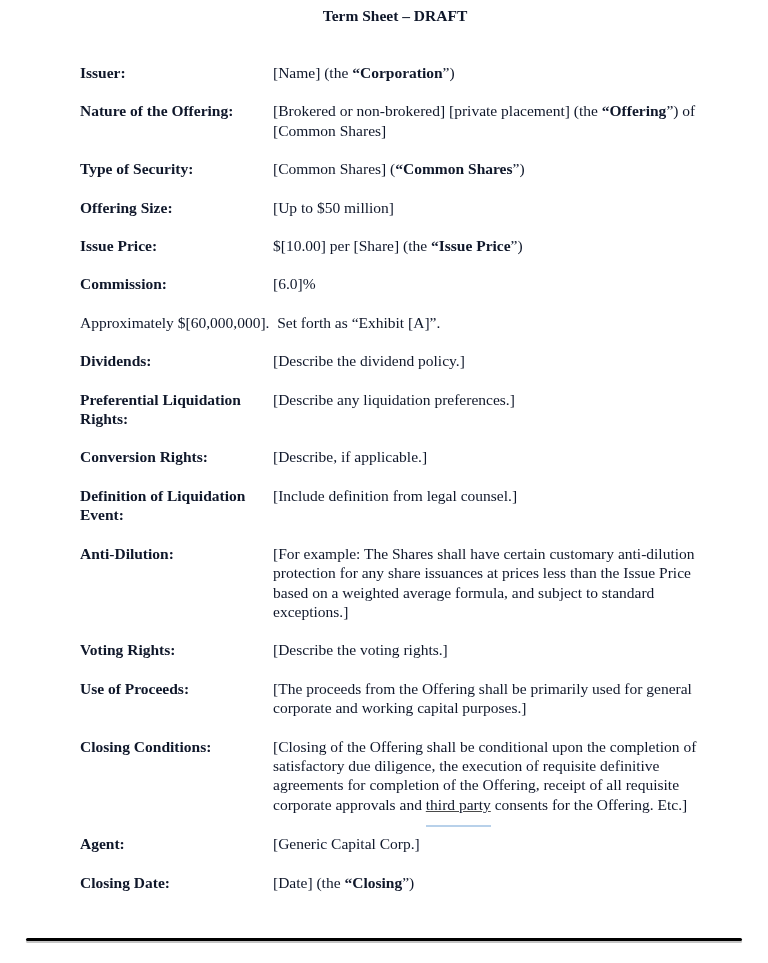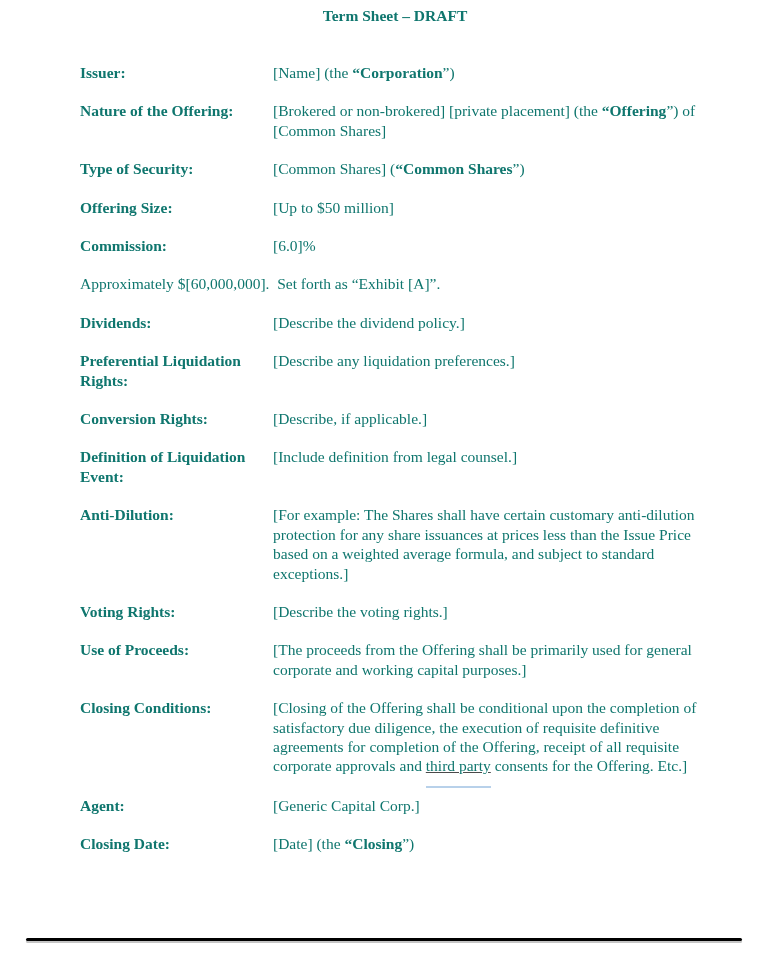--- a/index.html
+++ b/index.html
@@ -6,21 +6,21 @@
     margin: 0;
     padding: 0;
     background: #ffffff;
   }
   .page {
     position: relative;
     width: 768px;
     height: 963px;
     background: #ffffff;
     font-family: "Liberation Serif", "DejaVu Serif", serif;
-    color: #0f766e;
+    color: #0f172a;
     font-size: 15.5px;
     line-height: 19.4px;
     overflow: hidden;
   }
   .title {
     padding: 6px 58px 0 80px;
     text-align: center;
     font-weight: bold;
   }
   .content {
@@ -84,20 +84,24 @@
       </div>
       <div class="row">
         <span class="label">Type of Security:</span>
         <span class="value">[Common Shares] (<span class="seg-b ">“Common Shares</span>”)</span>
       </div>
       <div class="row">
         <span class="label">Offering Size:</span>
         <span class="value">[Up to $50 million]</span>
       </div>
       <div class="row">
+        <span class="label">Issue Price:</span>
+        <span class="value">$[10.00] per [Share] (the <span class="seg-b ">“Issue Price</span>”)</span>
+      </div>
+      <div class="row">
         <span class="label">Commission:</span>
         <span class="value">[6.0]%</span>
       </div>
       <div class="row">
         <span class="value">Approximately $[60,000,000].  Set forth as “Exhibit [A]”.</span>
       </div>
       <div class="row">
         <span class="label">Dividends:</span>
         <span class="value">[Describe the dividend policy.]</span>
       </div>

